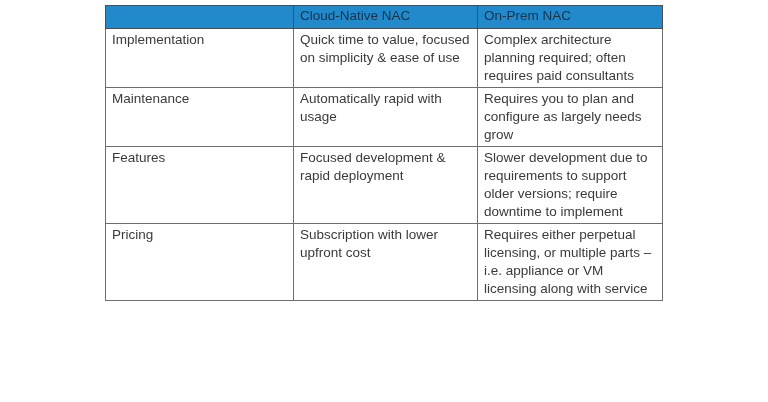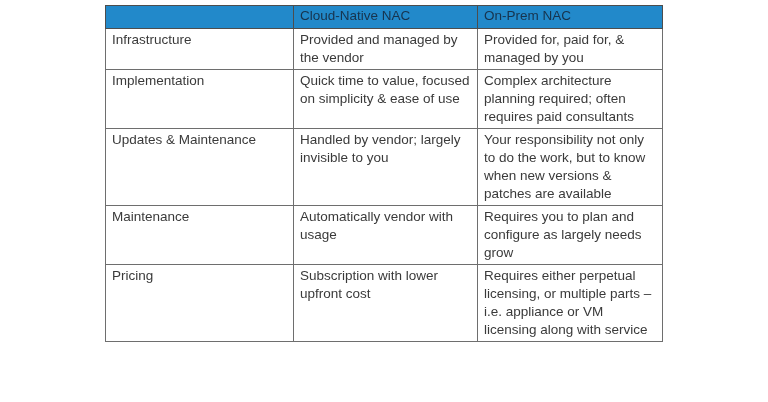--- a/index.html
+++ b/index.html
@@ -66,39 +66,34 @@
           <col class="c3">
       </colgroup>
       <thead>
         <tr>
           <th></th>
           <th>Cloud-Native NAC</th>
           <th>On-Prem NAC</th>
         </tr>
       </thead>
       <tbody>
-        <tr class="h36">
-          <td>Infrastructure</td>
-          <td>Provided and managed by the vendor</td>
-          <td>Provided for, paid for, &amp; managed by you</td>
-        </tr>
         <tr class="h56">
           <td>Implementation</td>
           <td>Quick time to value, focused on simplicity &amp; ease of use</td>
           <td>Complex architecture planning required; often requires paid consultants</td>
         </tr>
-        <tr class="h75">
-          <td>Updates &amp; Maintenance</td>
-          <td>Handled by vendor; largely invisible to you</td>
-          <td>Your responsibility not only to do the work, but to know when new versions &amp; patches are available</td>
-        </tr>
         <tr class="h56">
           <td>Maintenance</td>
-          <td>Automatically vendor with usage</td>
+          <td>Automatically rapid with usage</td>
           <td>Requires you to plan and configure as largely needs grow</td>
+        </tr>
+        <tr class="h75">
+          <td>Features</td>
+          <td>Focused development &amp; rapid deployment</td>
+          <td>Slower development due to requirements to support older versions; require downtime to implement</td>
         </tr>
         <tr class="h74">
           <td>Pricing</td>
           <td>Subscription with lower upfront cost</td>
           <td>Requires either perpetual licensing, or multiple parts – i.e. appliance or VM licensing along with service</td>
         </tr>
       </tbody>
     </table>
   </div>
 </div>

